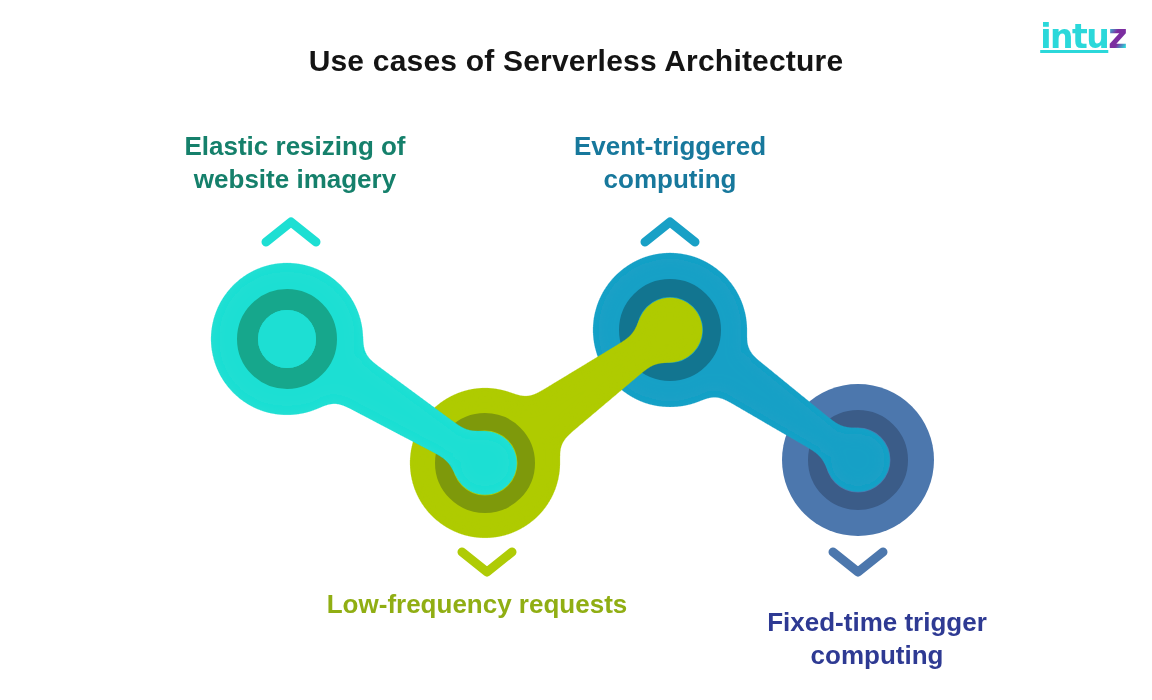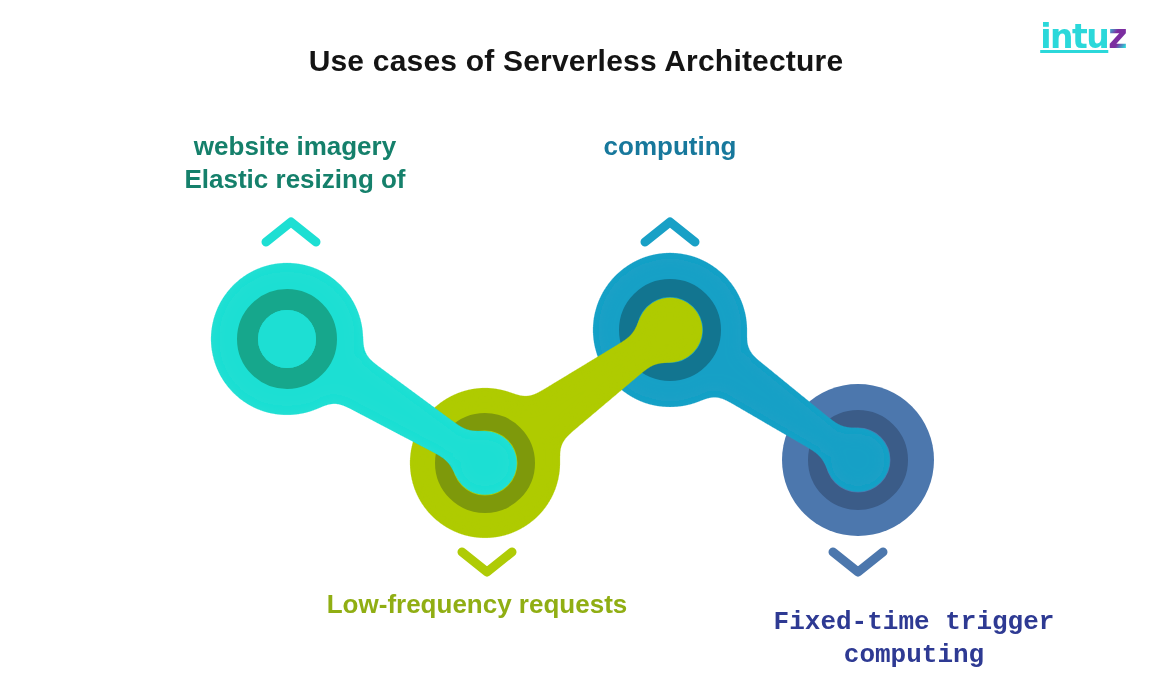--- a/index.html
+++ b/index.html
@@ -12,21 +12,21 @@
         font-weight:700;font-size:33px;letter-spacing:-1.5px;line-height:1;}
   .logo-main{color:#2bd8da;}
   .logo-z{background:linear-gradient(125deg,#2bd8da 18%,#7c2da0 42%,#7c2da0 62%,#2bd8da 84%);
           -webkit-background-clip:text;background-clip:text;color:transparent;}
   .label{position:absolute;transform:translateX(-50%);text-align:center;white-space:nowrap;
          font-size:26px;line-height:33px;font-weight:600;}
   .label span{display:block;}
   .label-elastic{left:295px;top:130px;}
   .label-event{left:670px;top:130px;}
   .label-low{left:477px;top:588px;}
-  .label-fixed{left:914px;top:606px;font-family:Liberation Mono, monospace;}
+  .label-fixed{left:877px;top:606px;}
 </style>
 </head>
 <body>
 
 <div class="stage">
 
   <h1 class="title" style="color: rgb(20, 20, 20);">Use cases of Serverless Architecture</h1>
 
   <div class="logo">
     <span class="logo-main" style="color: rgb(43, 216, 218); text-decoration: underline;">intu</span><span class="logo-z">z</span>
@@ -65,24 +65,25 @@
     <circle cx="287" cy="339" r="39.5" fill="none" stroke-width="21" stroke="#16a78c"></circle>
     <circle cx="287" cy="339" r="29" fill="#1ddfd3"></circle>
 
     <polyline points="266,242 291,222 316,242" fill="none" stroke-width="9" stroke-linecap="round" stroke-linejoin="round" stroke="#1ddfd3"></polyline>
     <polyline points="645,242 670,222 695,242" fill="none" stroke-width="9" stroke-linecap="round" stroke-linejoin="round" stroke="#18a0c6"></polyline>
     <polyline points="462,552 487,572 512,552" fill="none" stroke-width="9" stroke-linecap="round" stroke-linejoin="round" stroke="#afcb06"></polyline>
     <polyline points="833,552 858,572 883,552" fill="none" stroke-width="9" stroke-linecap="round" stroke-linejoin="round" stroke="#4c77ad"></polyline>
   </svg>
 
   <div class="label label-elastic" style="color: rgb(21, 128, 107);">
+    <span>Elastic resizing of</span>
     <span>website imagery</span>
-    <span>Elastic resizing of</span>
   </div>
   <div class="label label-event" style="color: rgb(23, 120, 156);">
+    <span>Event-triggered</span>
     <span>computing</span>
   </div>
   <div class="label label-low" style="color: rgb(144, 174, 19);">
     <span>Low-frequency requests</span>
   </div>
   <div class="label label-fixed" style="color: rgb(46, 58, 147);">
     <span>Fixed-time trigger</span>
     <span>computing</span>
   </div>
 

